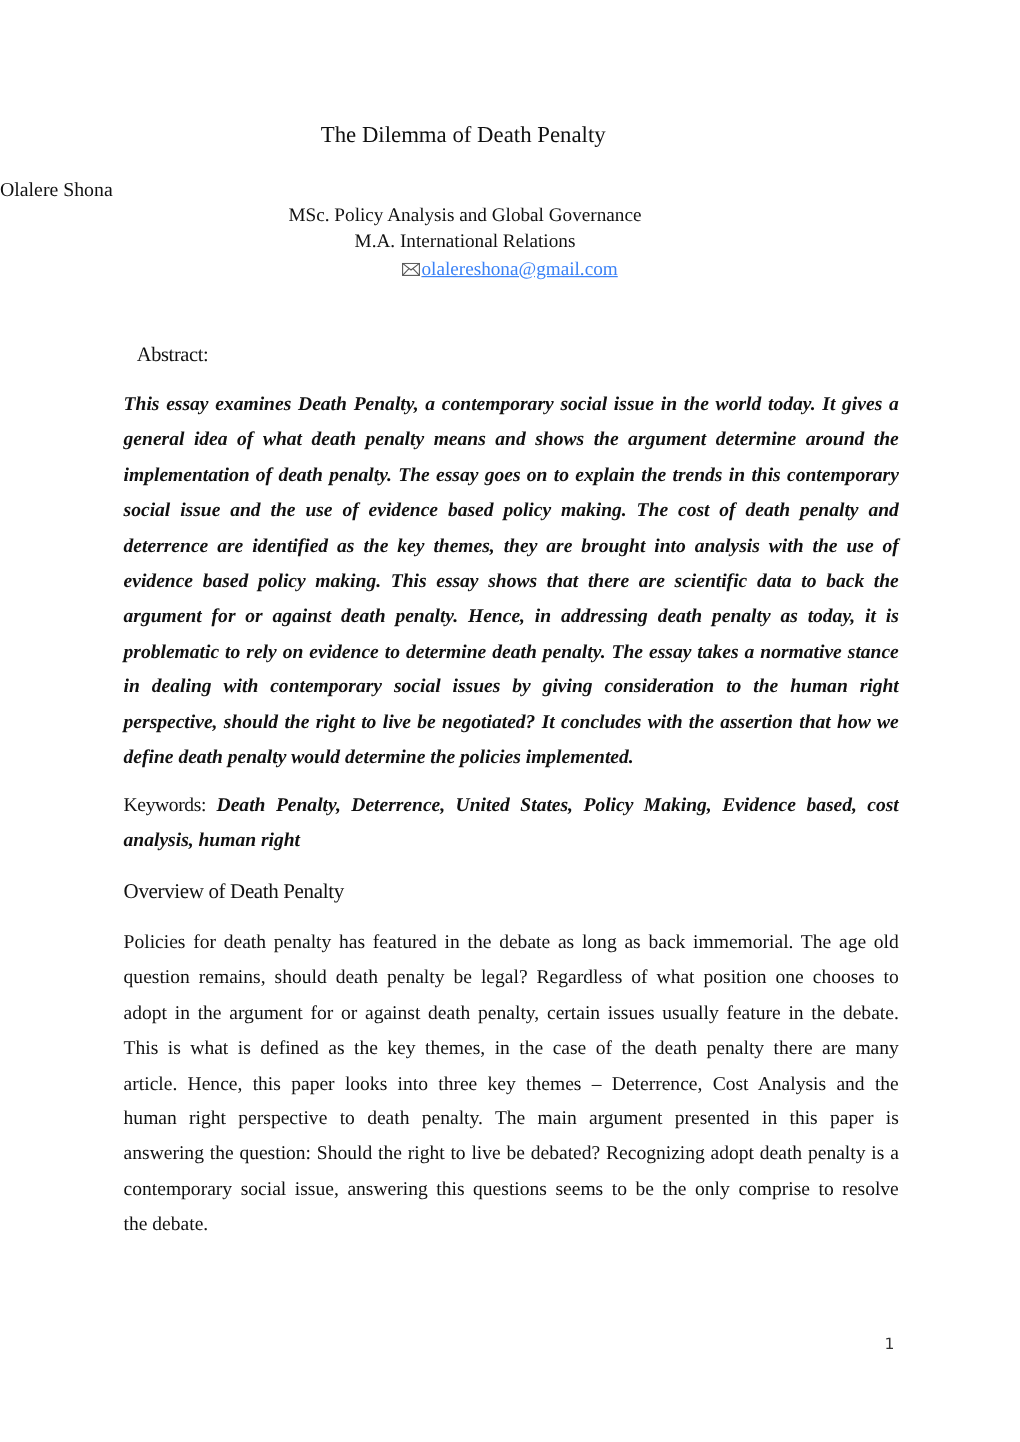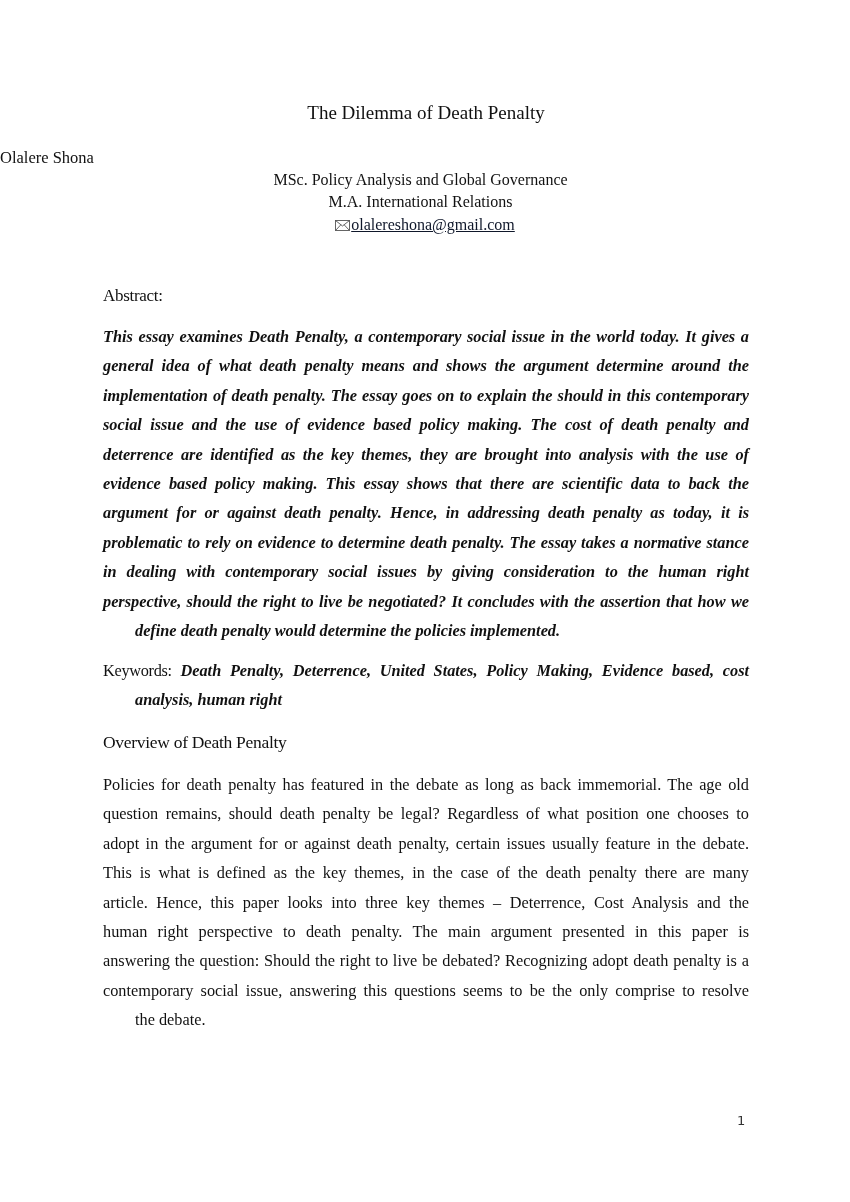--- a/index.html
+++ b/index.html
@@ -1,28 +1,28 @@
 <!DOCTYPE html>
 <html><head>
 <meta charset="utf-8">
 <style>
   html, body { margin:0; padding:0; background:#ffffff; }
   body { width:850px; height:1202px; position:relative; overflow:hidden;
          font-family:"Liberation Serif","DejaVu Serif",serif; color:#111; }
   .page { position:absolute; left:0; top:0; width:850px; height:1202px; background:#fff; }
-  .title { position:absolute; top:102px; left:0; width:772px; text-align:center; font-size:19px;padding-left:40px; }
+  .title { position:absolute; top:102px; left:0; width:772px; text-align:center; font-size:19px; }
   .author { position:absolute; top:148px; left:0; width:850px; text-align:left; font-size:16.5px; }
-  .aff { position:absolute; left:0; width:775px; text-align:center; font-size:16px;padding-left:33px; }
+  .aff { position:absolute; left:0; width:775px; text-align:center; font-size:16px; }
   .email-row { position:absolute; top:216px; left:0; width:850px; text-align:center; font-size:16px; }
-  .email-row a { color:#0f172a; text-decoration:underline; }
+  .email-row a { color:#3b82f6; text-decoration:underline; }
   .mail-icon { display:inline-block; width:15px; height:11px; vertical-align:-1px; margin-right:1px; }
-  .h-abstract { position:absolute; top:286px; left:103px; font-size:17px; letter-spacing:-0.3px;text-align:center; }
+  .h-abstract { position:absolute; top:286px; left:114px; font-size:17px; letter-spacing:-0.3px;text-align:center; }
   .para { position:absolute; left:103px; width:646px; }
   .line { height:29.4px; line-height:29.4px; font-size:16.3px; text-align:justify; text-align-last:justify; white-space:nowrap; overflow:visible; }
-  .line.last { text-align-last:left;margin-left:32px; }
+  .line.last { text-align-last:left; }
   .italic { font-style:italic;font-weight:bold; }
   .kw-label { font-style:normal; letter-spacing:-0.3px; }
   .h-overview { position:absolute; top:732px; left:103px; font-size:17.5px; letter-spacing:-0.3px; }
   .pagenum { position:absolute; top:1113px; left:737px; font-family:"DejaVu Sans",sans-serif; font-size:13px; color:#333; }
 </style>
 </head>
 <body>
 
 <div class="page">
 
@@ -37,21 +37,21 @@
       <line x1="0.5" y1="10.5" x2="5.8" y2="4.8" stroke="#555" stroke-width="0.9"></line>
       <line x1="14.5" y1="10.5" x2="9.2" y2="4.8" stroke="#555" stroke-width="0.9"></line>
     </svg><a>olalereshona@gmail.com</a>
   </div>
 
   <div class="h-abstract">Abstract:</div>
 
   <div class="para italic" style="top:322px">
     <div class="line">This essay examines Death Penalty, a contemporary social issue in the world today. It gives a</div>
     <div class="line">general idea of what death penalty means and shows the argument determine around the</div>
-    <div class="line">implementation of death penalty. The essay goes on to explain the should in this contemporary</div>
+    <div class="line">implementation of death penalty. The essay goes on to explain the trends in this contemporary</div>
     <div class="line">social issue and the use of evidence based policy making. The cost of death penalty and</div>
     <div class="line">deterrence are identified as the key themes, they are brought into analysis with the use of</div>
     <div class="line">evidence based policy making. This essay shows that there are scientific data to back the</div>
     <div class="line">argument for or against death penalty. Hence, in addressing death penalty as today, it is</div>
     <div class="line">problematic to rely on evidence to determine death penalty. The essay takes a normative stance</div>
     <div class="line">in dealing with contemporary social issues by giving consideration to the human right</div>
     <div class="line">perspective, should the right to live be negotiated? It concludes with the assertion that how we</div>
     <div class="line last">define death penalty would determine the policies implemented.</div>
   </div>
 

